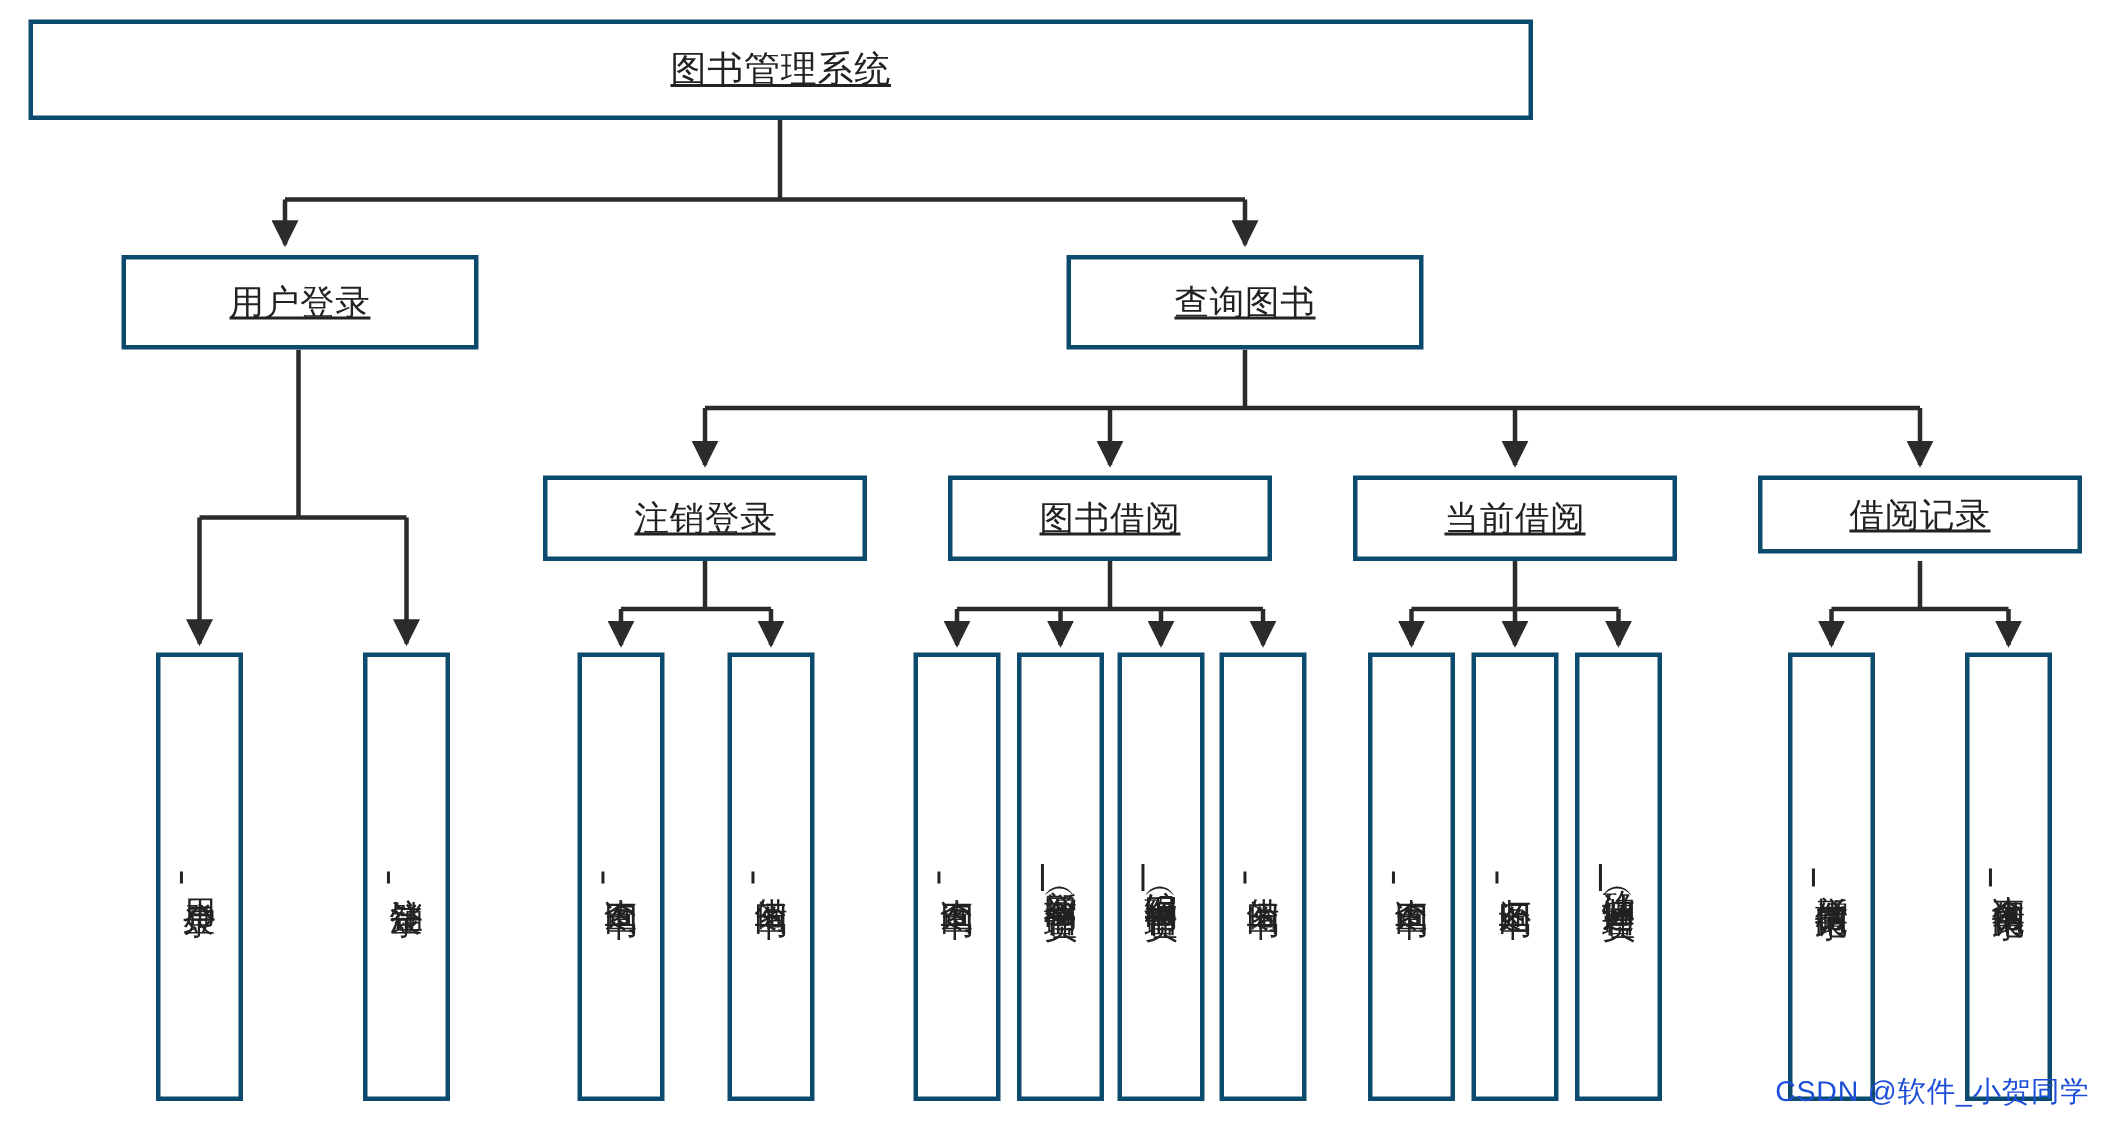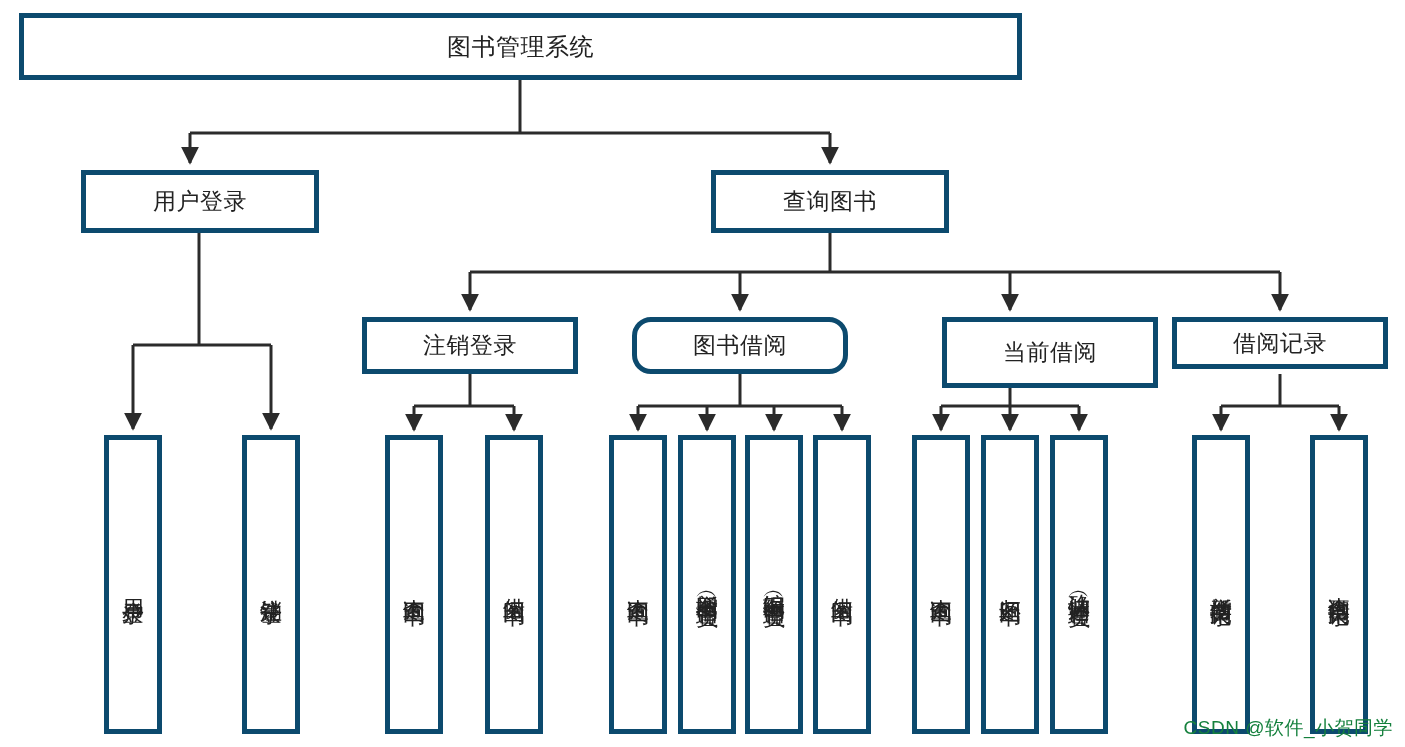--- a/index.html
+++ b/index.html
@@ -21,26 +21,27 @@
     position: absolute;
     left: 0;
     top: 0;
     width: 1405px;
     height: 747px;
     pointer-events: none;
   }
   .node {
     position: absolute;
     box-sizing: border-box;
-    border: 5px solid #0c4a6e;
+    border: 3px solid #0c4a6e;
     background: #ffffff;
     display: flex;
     align-items: center;
     justify-content: center;
     color: #222222;
+    text-decoration: underline;
   }
   .node .label {
     display: block;
     text-align: center;
     line-height: 1.05;
     letter-spacing: 0.5px;
   }
   
   .node.h .label {
     font-size: 23px;
@@ -61,21 +62,21 @@
     font-size: 22px;
     line-height: 1.18;
     letter-spacing: 2px;
     max-height: 100%;
   }
   .watermark {
     position: absolute;
     right: 12px;
     bottom: 6px;
     font-size: 19px;
-    color: #15803d;
+    color: #1d4ed8;
     white-space: nowrap;
     letter-spacing: 0.5px;
   }
 </style>
 </head>
 <body>
 
 <div id="stage">
 
   <svg id="wires" viewBox="0 0 1405 747" xmlns="http://www.w3.org/2000/svg">
@@ -137,25 +138,25 @@
   </div>
 
   <div class="node h" style="left:711px; top:170px; width:238px; height:63px;">
     <span class="label">查询图书</span>
   </div>
 
   <div class="node h" style="left:362px; top:317px; width:216px; height:57px;">
     <span class="label">注销登录</span>
   </div>
 
-  <div class="node h" style="left:632px; top:317px; width:216px; height:57px;border-radius:19px;">
+  <div class="node h" style="left:632px; top:317px; width:216px; height:57px;">
     <span class="label">图书借阅</span>
   </div>
 
-  <div class="node h" style="left:902px; top:317px; width:216px; height:71px;margin-left:40px;">
+  <div class="node h" style="left:902px; top:317px; width:216px; height:57px;">
     <span class="label">当前借阅</span>
   </div>
 
   <div class="node h" style="left:1172px; top:317px; width:216px; height:52px;">
     <span class="label">借阅记录</span>
   </div>
 
   <div class="node v" style="left:104px; top:435px; width:58px; height:299px;">
     <span class="label">用户登录</span>
   </div>

